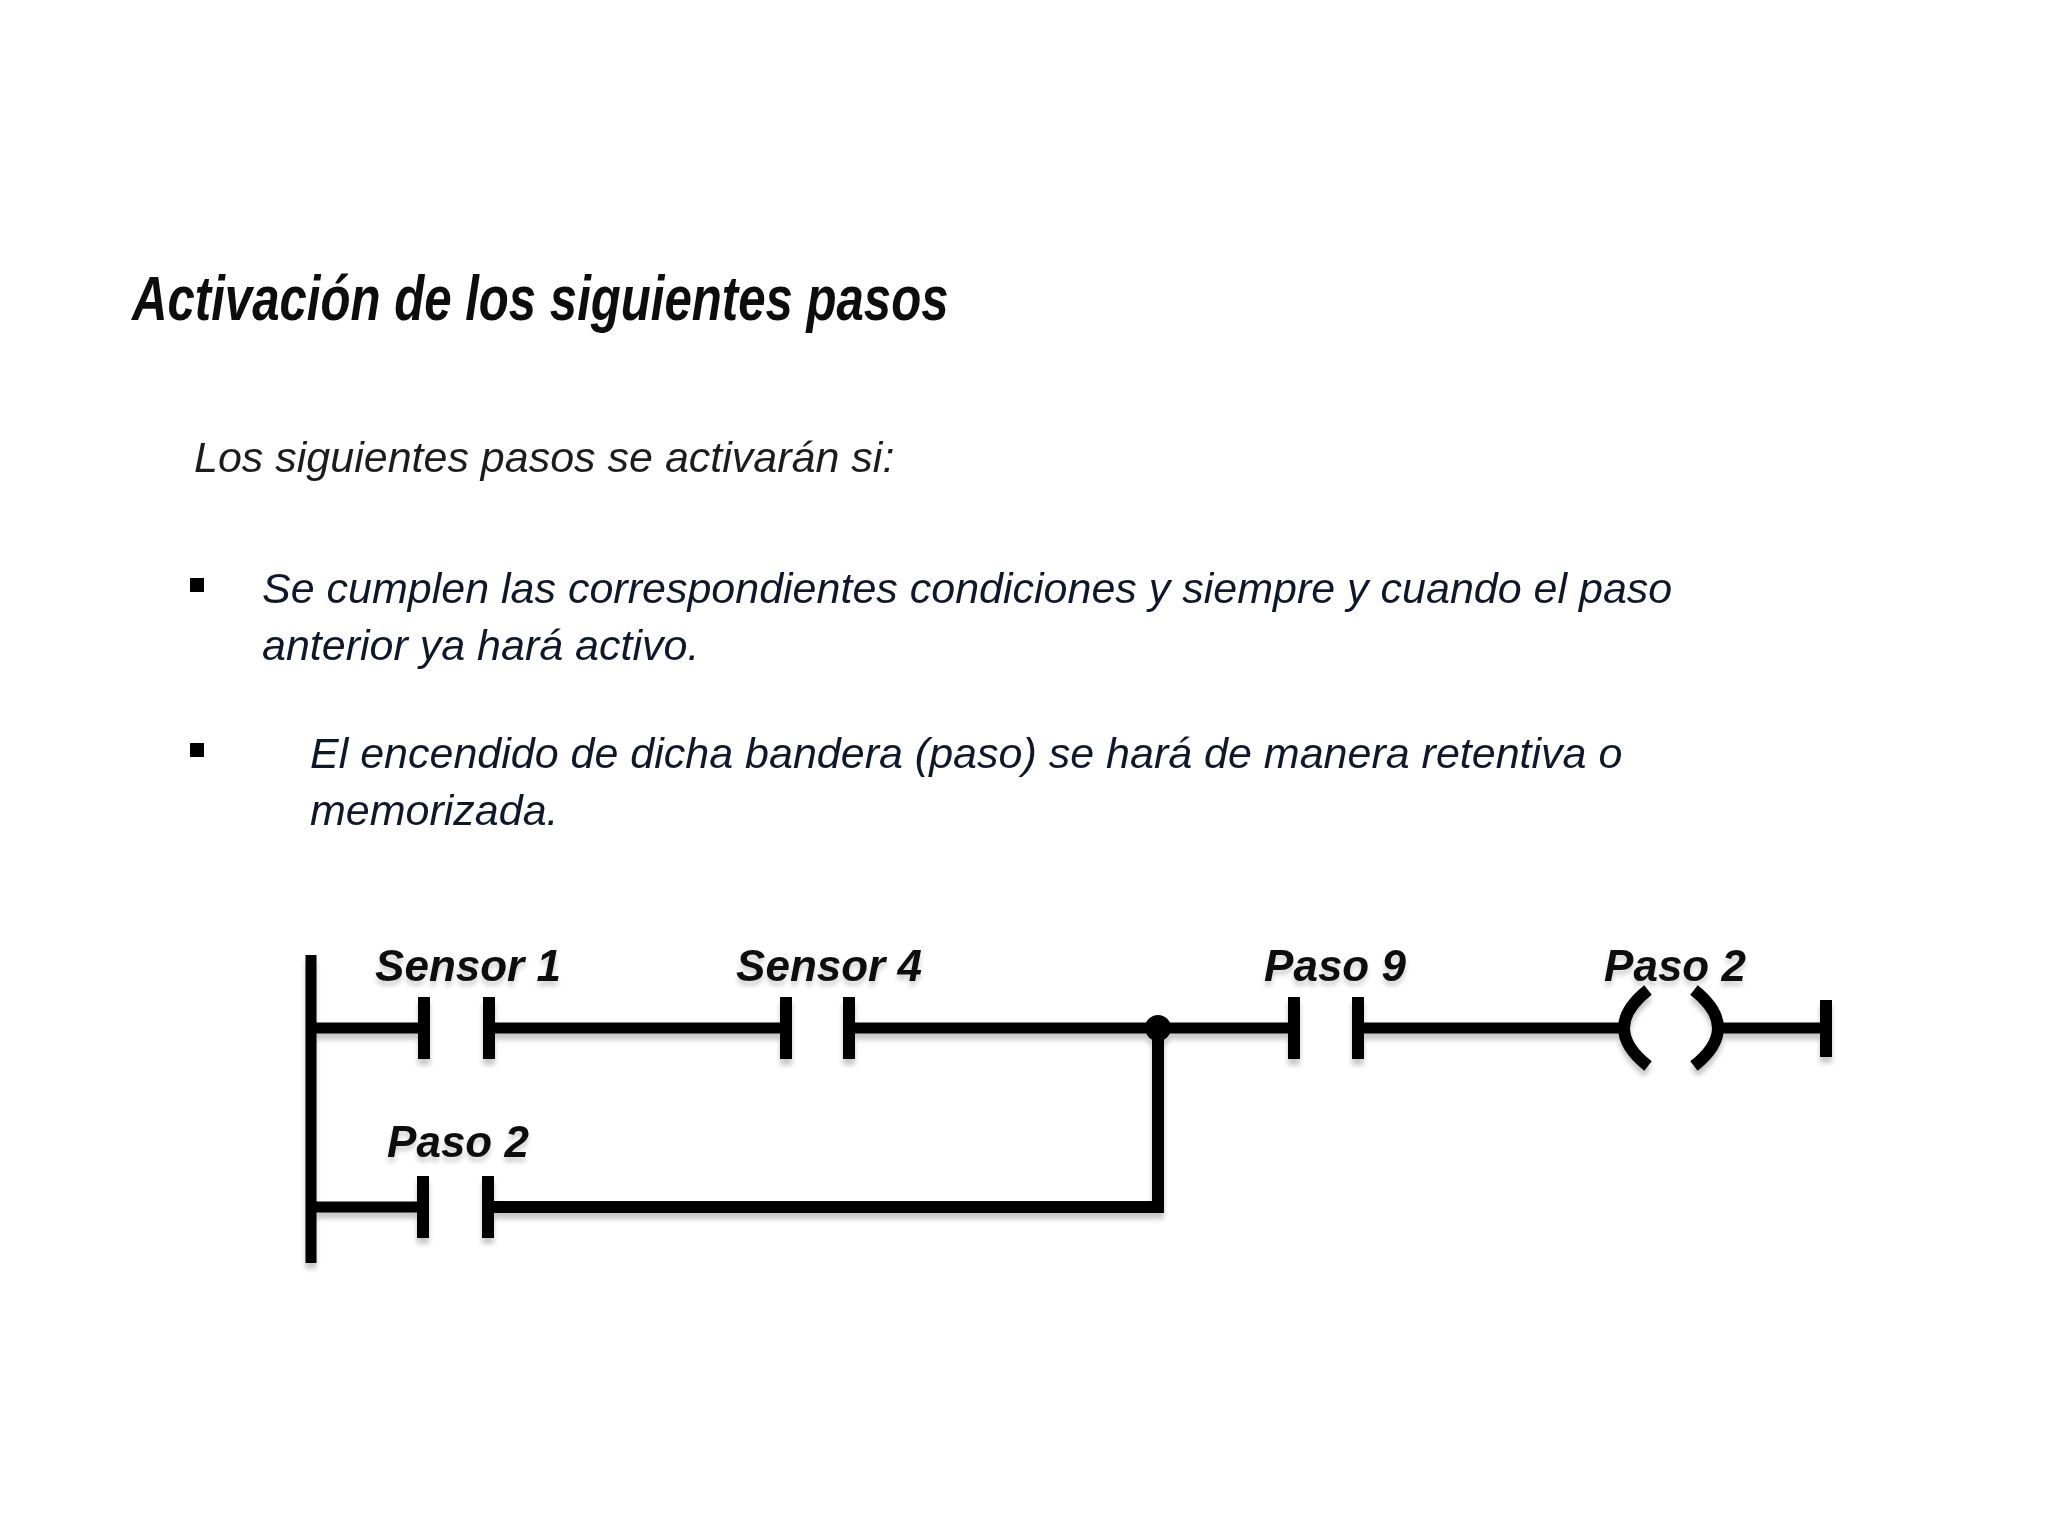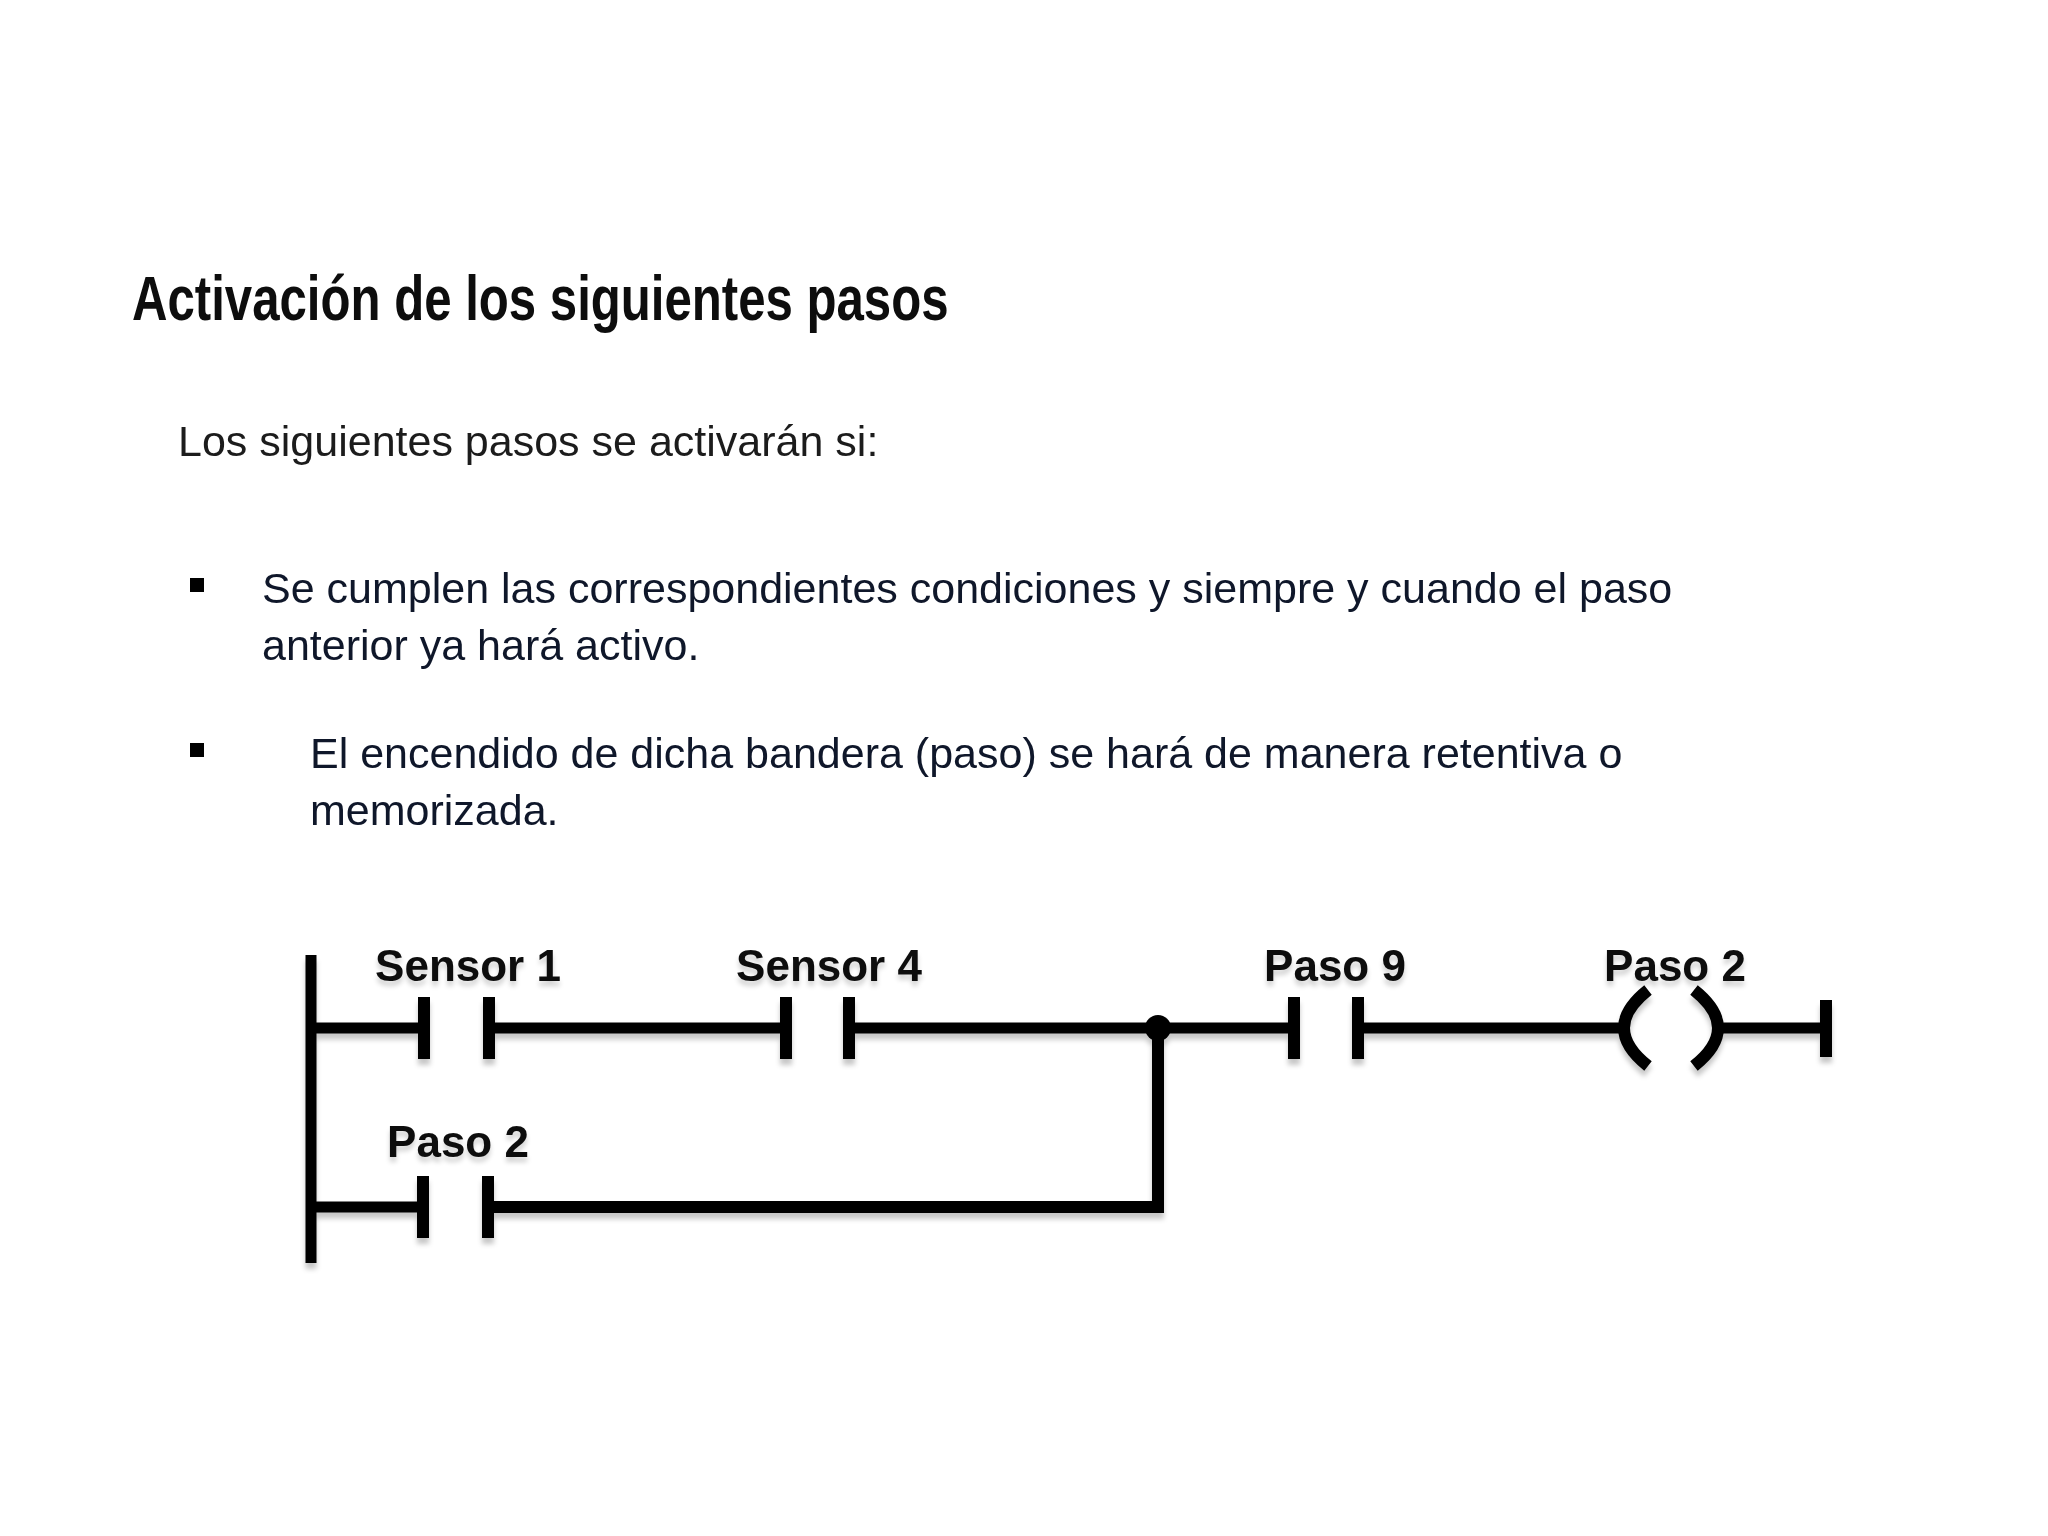--- a/index.html
+++ b/index.html
@@ -8,39 +8,40 @@
     background: #ffffff;
   }
   .slide {
     position: relative;
     width: 2048px;
     height: 1536px;
     background: #ffffff;
     overflow: hidden;
     font-family: "Liberation Sans", sans-serif;
     color: #141414;
+    font-style: italic;
   }
   .title {
     position: absolute;
     left: 132px;
     top: 262px;
     margin: 0;
     font-size: 63px;
     font-weight: 700;
     white-space: nowrap;
     transform: scaleX(0.78);
     transform-origin: left top;
     color: #0d0d0d;
     letter-spacing: 0px;
   }
   .intro {
     position: absolute;
     left: 178px;
     top: 417px;
-    margin: 0;
+    margin: 16px;
     font-size: 43px;
     font-weight: 400;
     white-space: nowrap;
     color: #1c1c1c;
   }
   .bullet-marker {
     position: absolute;
     width: 14px;
     height: 14px;
     background: #000000;

